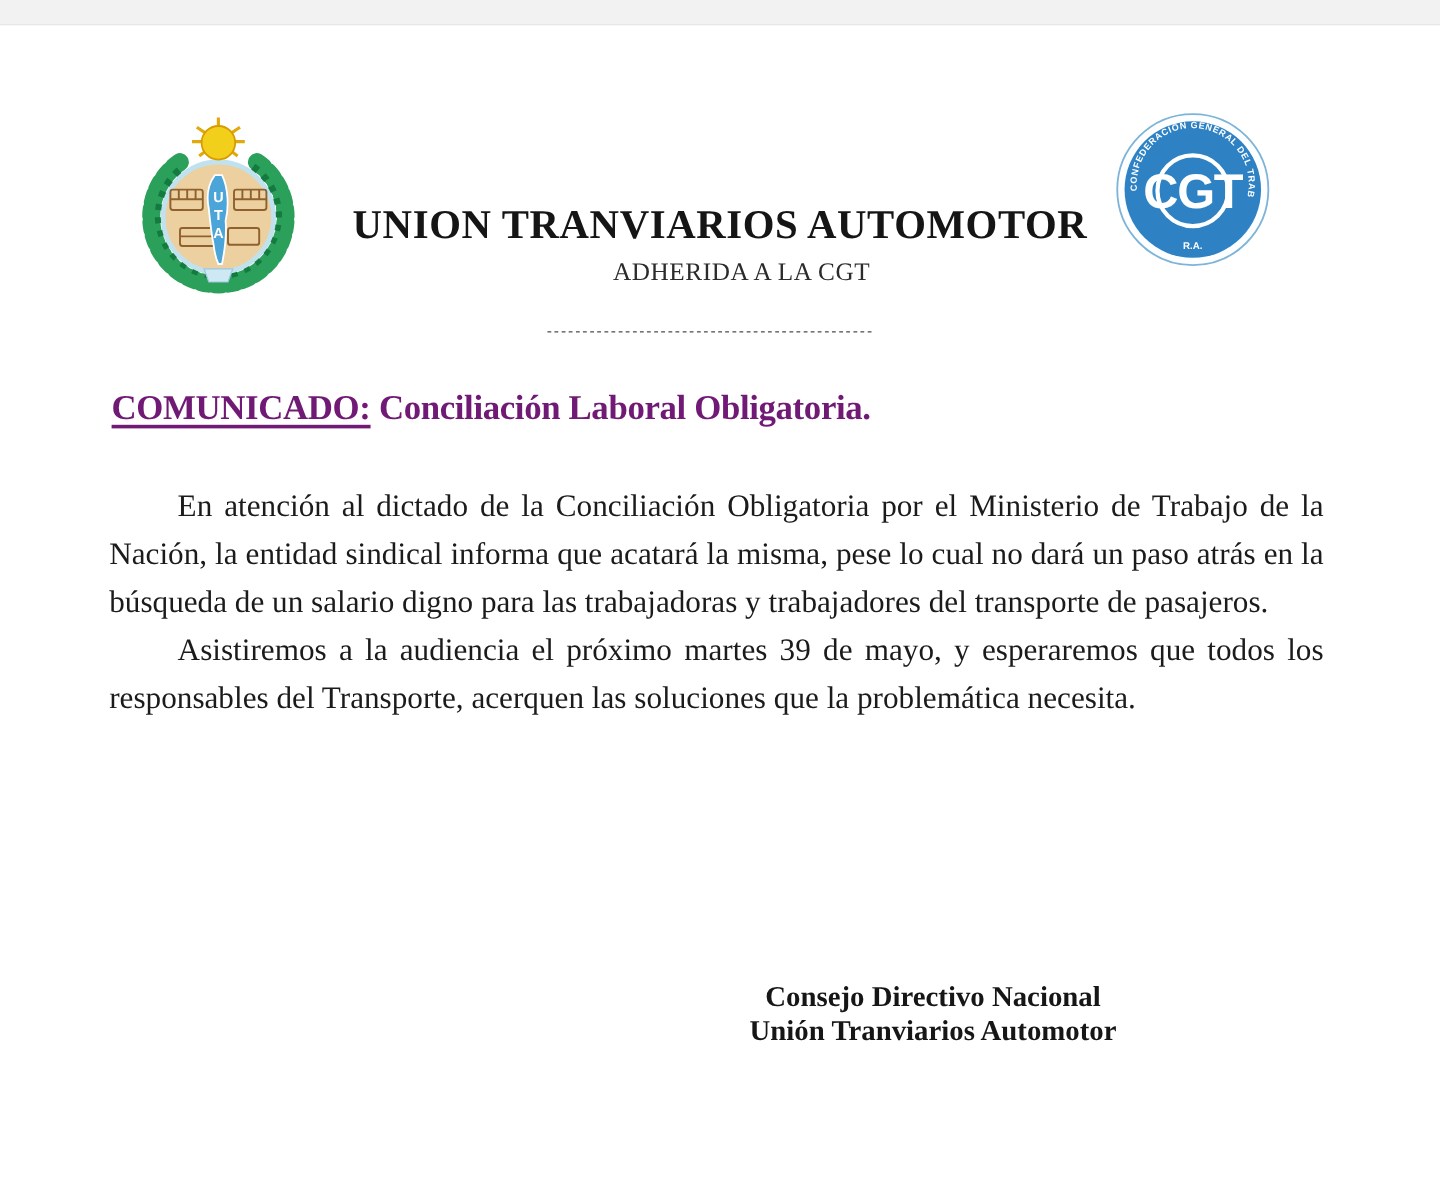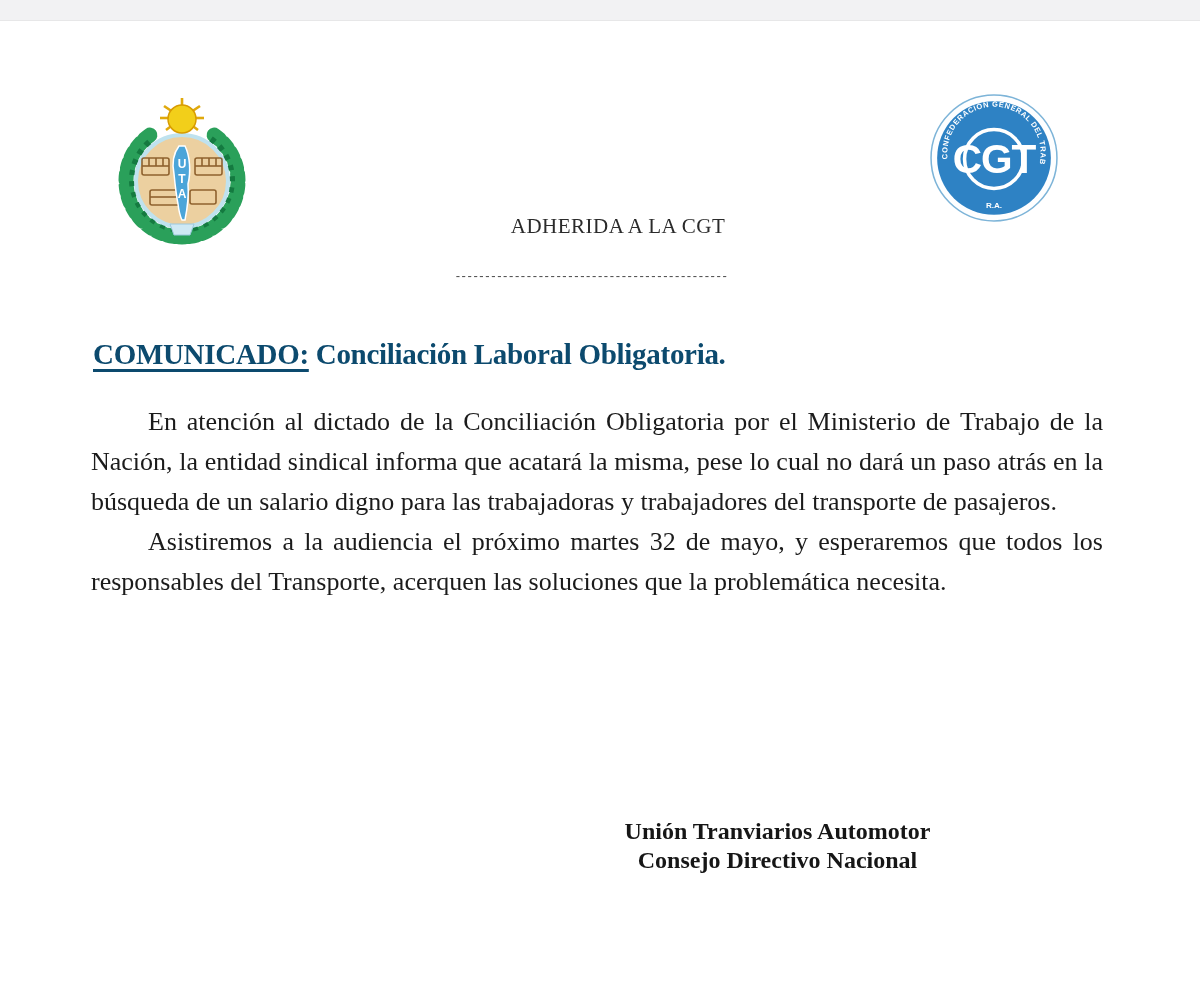--- a/index.html
+++ b/index.html
@@ -63,25 +63,25 @@
     text-align: center;
     transform: translateX(-8px);
     font-family: "Liberation Sans", sans-serif;
     font-size: 13px;
     letter-spacing: 1.6px;
     color: #4a4a4a;
   }
   
   .doc-heading {
     position: absolute;
-    left: 93px; top: 338px;
+    left: 93px; top: 324px;
     font-size: 29px;
     font-weight: bold;
     letter-spacing: -0.3px;
-    color: #0c4a6e;
+    color: #701a75;
     white-space: nowrap;
   }
   .doc-heading .underlined {
     text-decoration: underline;
     text-decoration-thickness: 3px;
     text-underline-offset: 5px;
   }
   .doc-body {
     position: absolute;
     left: 91px; top: 402px;
@@ -152,20 +152,21 @@
       <g font-family="Liberation Sans, sans-serif" font-size="12" font-weight="bold" fill="#ffffff" text-anchor="middle">
         <text x="70" y="74">U</text>
         <text x="70" y="89">T</text>
         <text x="70" y="104">A</text>
       </g>
 
       <path d="M 58 130 L 82 130 L 78 141 L 62 141 Z" fill="#cfe9f4" stroke="#9cc8dd" stroke-width="1"></path>
     </svg>
   </div>
 
+  <h1 class="org-title">UNION TRANVIARIOS AUTOMOTOR</h1>
   <div class="org-subtitle">ADHERIDA A LA CGT</div>
 
   <div class="cgt-logo">
     <svg viewBox="0 0 130 130" width="132" height="132">
       <circle cx="65" cy="65" r="62" fill="#fdfeff" stroke="#7db4d8" stroke-width="1.5"></circle>
       <circle cx="65" cy="65" r="56" fill="#2e82c4"></circle>
       <path id="cgt-ring-path" d="M 20 70 A 46 46 0 1 1 110 70" fill="none"></path>
       <text font-family="Liberation Sans, sans-serif" font-size="7.4" font-weight="bold" fill="#ffffff" letter-spacing="0.6">
         <textPath href="#cgt-ring-path" startOffset="4">CONFEDERACIÓN GENERAL DEL TRABAJO</textPath>
       </text>
@@ -176,21 +177,21 @@
   </div>
 
   <div class="dashed-separator">----------------------------------------------</div>
 
   <div class="doc-heading">
     <span class="underlined">COMUNICADO:</span><span> Conciliación Laboral Obligatoria.</span>
   </div>
 
   <div class="doc-body">
     <p>En atención al dictado de la Conciliación Obligatoria por el Ministerio de Trabajo de la Nación, la entidad sindical informa que acatará la misma, pese lo cual no dará un paso atrás en la búsqueda de un salario digno para las trabajadoras y trabajadores del transporte de pasajeros.</p>
-    <p>Asistiremos a la audiencia el próximo martes 32 de mayo, y esperaremos que todos los responsables del Transporte, acerquen las soluciones que la problemática necesita.</p>
+    <p>Asistiremos a la audiencia el próximo martes 39 de mayo, y esperaremos que todos los responsables del Transporte, acerquen las soluciones que la problemática necesita.</p>
   </div>
 
   <div class="signature">
+    <div>Consejo Directivo Nacional</div>
     <div>Unión Tranviarios Automotor</div>
-    <div>Consejo Directivo Nacional</div>
   </div>
 
 </div>
 
 </body></html>

